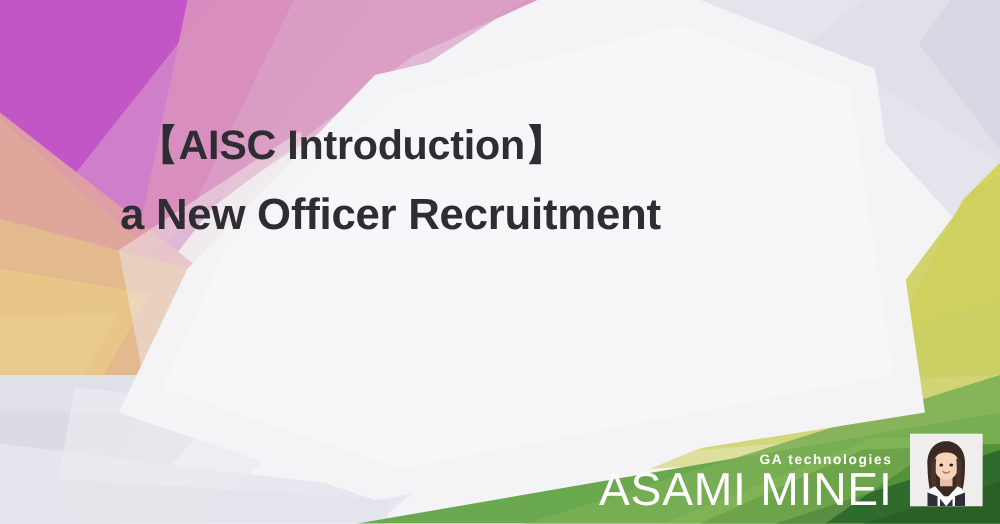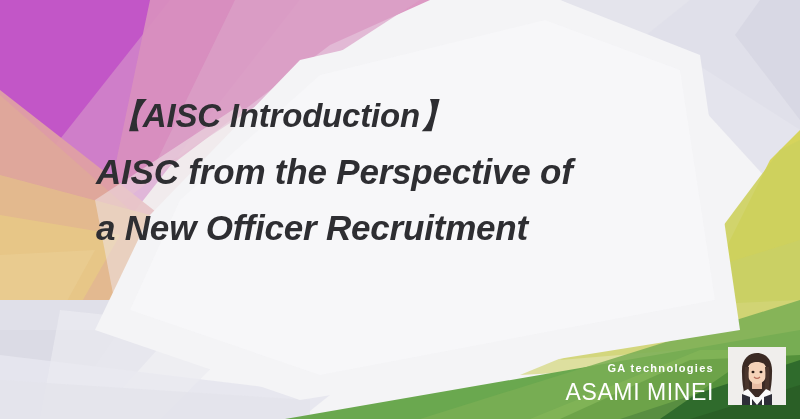--- a/index.html
+++ b/index.html
@@ -21,21 +21,20 @@
     width: 800px;
     height: 419px;
   }
   
   #title-block {
     position: absolute;
     left: 96px;
     top: 88px;
     width: 620px;
     z-index: 5;
-    font-style: italic;
   }
   .title-line {
     color: #2e2e32;
     font-size: 35px;
     font-weight: bold;
     line-height: 56px;
     letter-spacing: -0.2px;
     white-space: nowrap;
   }
   .title-line.bracketed {
@@ -53,21 +52,21 @@
     color: #ffffff;
     font-size: 11px;
     font-weight: bold;
     letter-spacing: 1.3px;
     line-height: 14px;
     margin-bottom: 0;
     text-align: right;
   }
   #person-name {
     color: #ffffff;
-    font-size: 23px;
+    font-size: 37px;
     font-weight: normal;
     letter-spacing: 0.6px;
     line-height: 34px;
     text-align: center;
     white-space: nowrap;
   }
   
   #portrait {
     position: absolute;
     right: 14px;
@@ -120,21 +119,20 @@
     <polygon points="800,360 800,419 620,419" fill="#2f6b2c"></polygon>
     <polygon points="800,385 800,419 690,419" fill="#2a5f26"></polygon>
     <polygon points="530,419 700,350 760,350 660,419" fill="#8bbb5c" opacity="0.45"></polygon>
 
     <polygon points="150,215 300,60 560,0 700,55 740,330 300,400 95,330" fill="#f4f4f6"></polygon>
     <polygon points="180,200 320,75 545,20 680,70 715,300 320,375 130,310" fill="#f7f7f9" opacity="0.85"></polygon>
   </svg>
 
   <div id="title-block">
     <div class="title-line bracketed">【AISC Introduction】</div>
-    <div class="title-line">AISC from the Perspective of</div>
     <div class="title-line">a New Officer Recruitment</div>
   </div>
 
   <div id="banner-text">
     <div id="company-label">GA technologies</div>
     <div id="person-name">ASAMI MINEI</div>
   </div>
 
   <div id="portrait">
     <svg viewBox="0 0 58 58" width="58" height="58">

